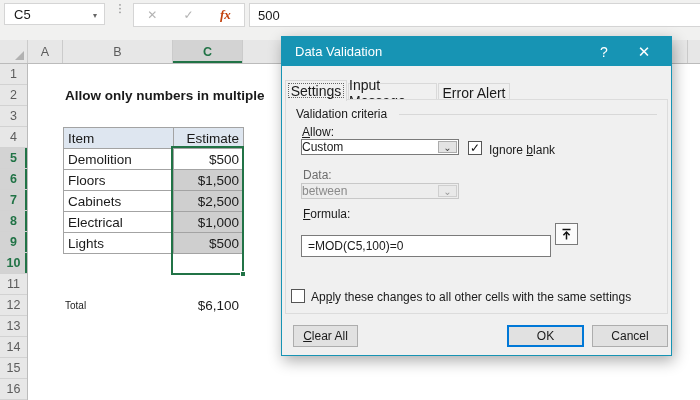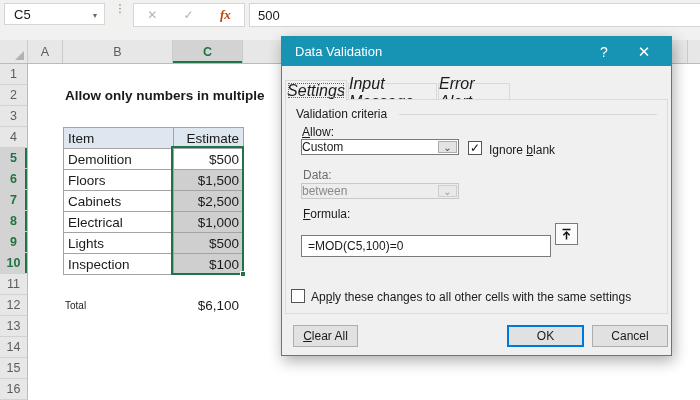--- a/index.html
+++ b/index.html
@@ -62,21 +62,21 @@
   
   .dlg { position:absolute; left:281px; top:36px; width:391px; height:320px; background:#F0F0F0;
     border:1px solid #1794B4; box-shadow: 2px 5px 14px rgba(0,0,0,0.32); font-size:12px; }
   .dlg-title { position:absolute; left:0; top:0; right:0; height:29px; background:#1794B4; color:#fff;
     display:flex; align-items:center; padding-left:13px; font-size:13px; }
   .dlg-help { position:absolute; right:52px; top:0; width:30px; height:29px; color:#fff; font-size:14px;
     display:flex; align-items:center; justify-content:center; }
   .dlg-close { position:absolute; right:10px; top:0; width:34px; height:29px; color:#fff; font-size:15px;
     display:flex; align-items:center; justify-content:center; }
   .tab { position:absolute; background:#F0F0F0; border:1px solid #D9D9D9; border-bottom:none;
-    display:flex; align-items:center; justify-content:center; font-size:16px;font-style:italic; }
+    display:flex; align-items:center; justify-content:center; font-size:14px; }
   .tab.active { left:3px; top:43px; width:62px; height:21px; z-index:3;
     outline:1px dotted #666; outline-offset:-4px; }
   .tab.i1 { left:66px; top:46px; width:89px; height:18px; }
   .tab.i2 { left:156px; top:46px; width:72px; height:18px; }
   .page { position:absolute; left:3px; top:62px; width:383px; height:215px;
     border:1px solid #DCDCDC; background:#F0F0F0; z-index:1; }
   .group-label { position:absolute; left:14px; top:70px; z-index:2; }
   .group-line { position:absolute; left:117px; top:77px; width:258px; height:1px; background:#D8D8D8; z-index:2; }
   .dlbl { position:absolute; z-index:2; }
   .u { text-decoration: underline; }
@@ -171,24 +171,20 @@
       <div class="tc ccol selfill">$2,500</div>
     </div>
     <div class="trow">
       <div class="tc bcol">Electrical</div>
       <div class="tc ccol selfill">$1,000</div>
     </div>
     <div class="trow">
       <div class="tc bcol">Lights</div>
       <div class="tc ccol selfill">$500</div>
     </div>
-    <div class="trow">
-      <div class="tc bcol">Inspection</div>
-      <div class="tc ccol selfill">$100</div>
-    </div>
   </div>
 
   <div class="sel-border">
     <div class="fill-handle"></div>
   </div>
 
   <div class="total-label">Total</div>
   <div class="total-value">$6,100</div>
 
   <div class="dlg">

